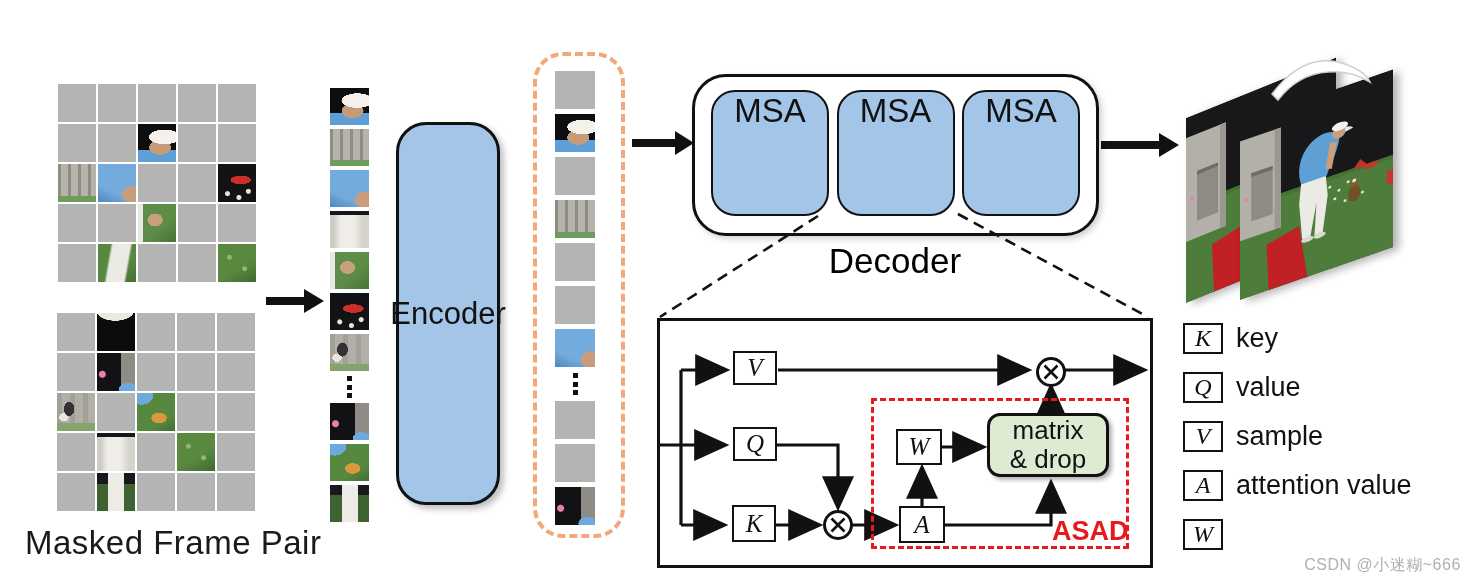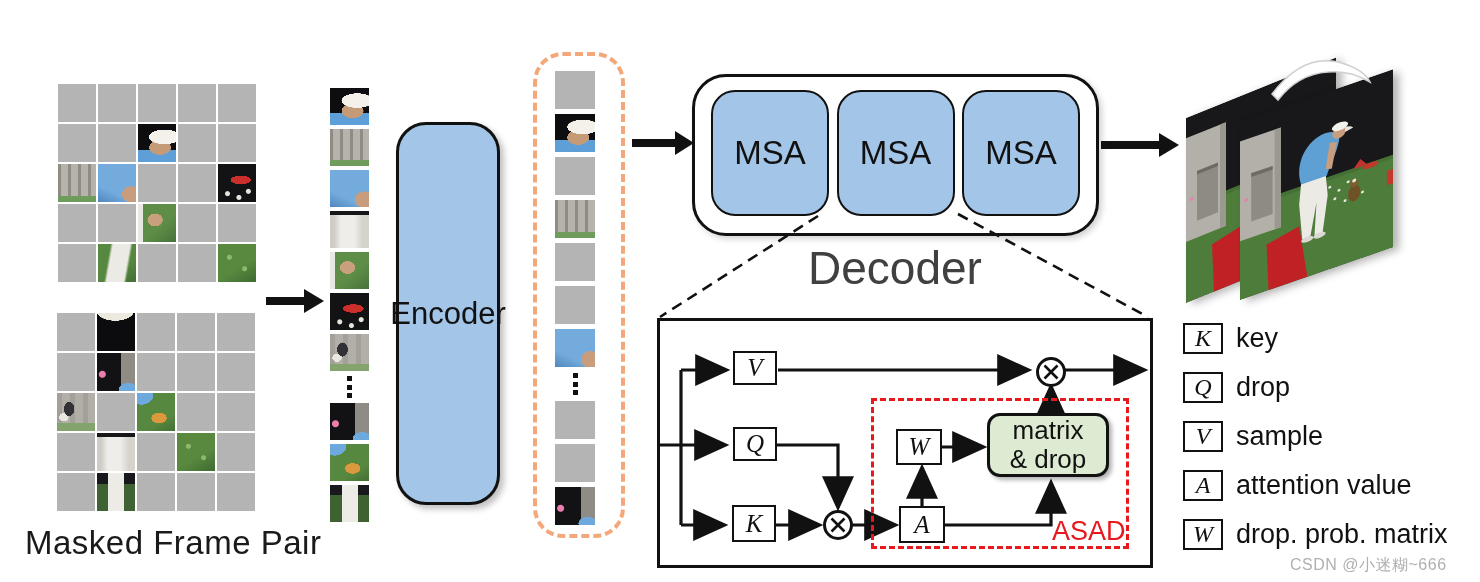--- a/index.html
+++ b/index.html
@@ -76,53 +76,53 @@
   .caption{font-size:33px;letter-spacing:.5px;color:#1a1a1a;text-align:left;}
   .encoder{width:104px;height:383px;background:var(--blue,#a3c6e8);border:3px solid #111;
            border-radius:30px;display:flex;align-items:center;justify-content:center;
            font-size:31px;box-shadow:4px 4px 6px rgba(0,0,0,.25);box-sizing:border-box;}
   .dashedbox{width:92px;height:486px;border:4px dashed var(--orange,#f4a87a);
              border-radius:30px;box-sizing:border-box;}
   .decoder-outer{width:407px;height:162px;background:#fff;border:3px solid #111;border-radius:34px;
                  box-sizing:border-box;display:flex;justify-content:space-between;
                  padding:13px 16px;box-shadow:3px 3px 6px rgba(0,0,0,.18);}
   .msa{width:118px;height:126px;background:var(--blue,#a3c6e8);border:2.5px solid #111;
-       border-radius:24px;box-sizing:border-box;display:flex;align-items:center;
+       border-radius:24px;box-sizing:border-box;display:flex;align-items:flex-start;
        justify-content:center;font-size:33px;}
-  .decoder-label{font-size:46px;text-align:center;color:#404040;}
+  .decoder-label{font-size:35px;text-align:center;color:#000000;}
 
   
   .detailbox{left:657px;top:318px;width:496px;height:250px;border:3.5px solid #111;
              background:#fff;box-sizing:border-box;}
   .qkvbox{position:absolute;background:#fff;border:2.5px solid #111;box-sizing:border-box;
           display:flex;align-items:center;justify-content:center;
           font-family:"Liberation Serif",serif;font-style:italic;font-size:25px;}
   .samplebox{position:absolute;left:327px;top:92px;width:122px;height:64px;
              background:var(--green,#dcebd2);border:3px solid #111;border-radius:13px;
              box-sizing:border-box;display:flex;flex-direction:column;align-items:center;
              justify-content:center;font-size:26px;line-height:1.1;
              box-shadow:3px 3px 4px rgba(0,0,0,.3);}
   .asadrect{position:absolute;left:211px;top:77px;width:258px;height:151px;
             border:3px dashed var(--red,#e8191c);box-sizing:border-box;}
-  .asadlabel{position:absolute;left:392px;top:195px;font-size:27px;font-weight:normal;
+  .asadlabel{position:absolute;left:392px;top:195px;font-size:27px;font-weight:bold;
              color:var(--red,#e8191c);}
 
   
   .legend{left:1183px;top:322px;width:300px;}
   .legrow{display:flex;align-items:center;gap:13px;height:32px;margin-bottom:17px;white-space:nowrap;}
   .legsym{min-width:40px;height:31px;border:2.5px solid #111;box-sizing:border-box;
           display:flex;align-items:center;justify-content:center;
           font-family:"Liberation Serif",serif;font-style:italic;font-size:24px;background:#fff;}
   .leglabel{font-size:27px;color:#111;}
 
   
   .frame{position:absolute;overflow:hidden;box-shadow:6px 4px 8px rgba(0,0,0,.3);}
   .frame svg{display:block;}
 
-  .watermark{left:1290px;top:555px;width:185px;text-align:left;font-size:16px;
+  .watermark{left:1290px;top:555px;width:185px;text-align:center;font-size:16px;
              color:#b0b0b0;letter-spacing:.5px;}
   .overlay{position:absolute;left:0;top:0;pointer-events:none;}
 </style>
 </head>
 <body>
 
 <div class="stage">
 
   <svg width="0" height="0" style="position:absolute" aria-hidden="true">
     <defs>
@@ -335,33 +335,32 @@
     </div>
   </div>
 
   <div class="abs legend">
     <div class="legrow">
       <span class="legsym">K</span>
       <span class="leglabel">key</span>
     </div>
     <div class="legrow">
       <span class="legsym">Q</span>
-      <span class="leglabel">drop</span>
+      <span class="leglabel">value</span>
     </div>
     <div class="legrow">
       <span class="legsym">V</span>
       <span class="leglabel">sample</span>
     </div>
     <div class="legrow">
       <span class="legsym">A</span>
       <span class="leglabel">attention value</span>
     </div>
     <div class="legrow">
       <span class="legsym">W</span>
-      <span class="leglabel">drop. prob. matrix</span>
     </div>
   </div>
 
   <div class="abs watermark">CSDN @小迷糊~666</div>
 
   <svg class="overlay" width="1480" height="582">
     <g>
       <line x1="266" y1="301" x2="304" y2="301" stroke="#111" stroke-width="8"></line>
       <polygon points="304,289 304,313 324,301" fill="#111"></polygon>
     </g>

